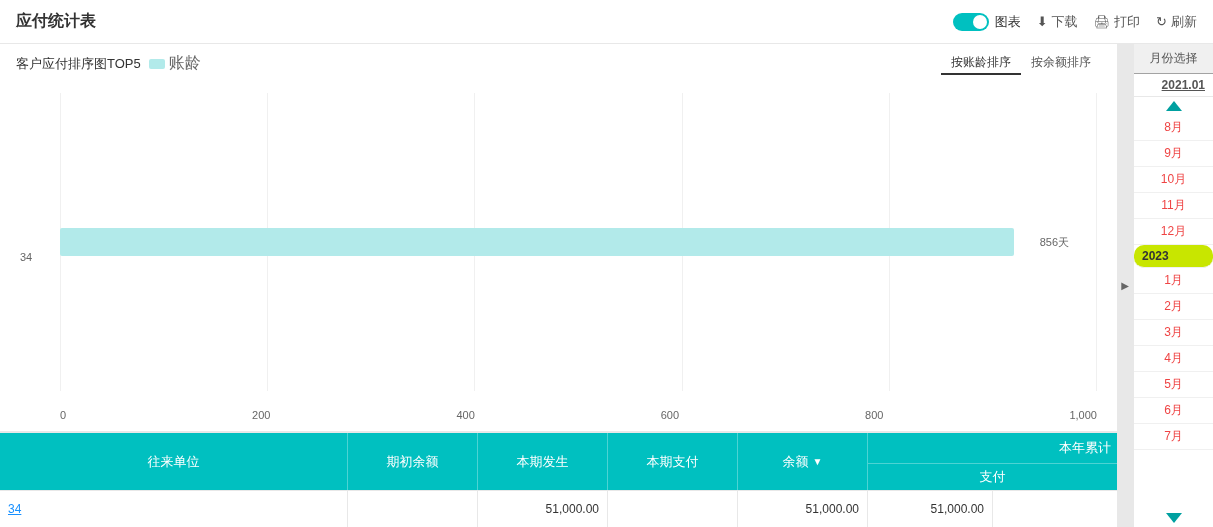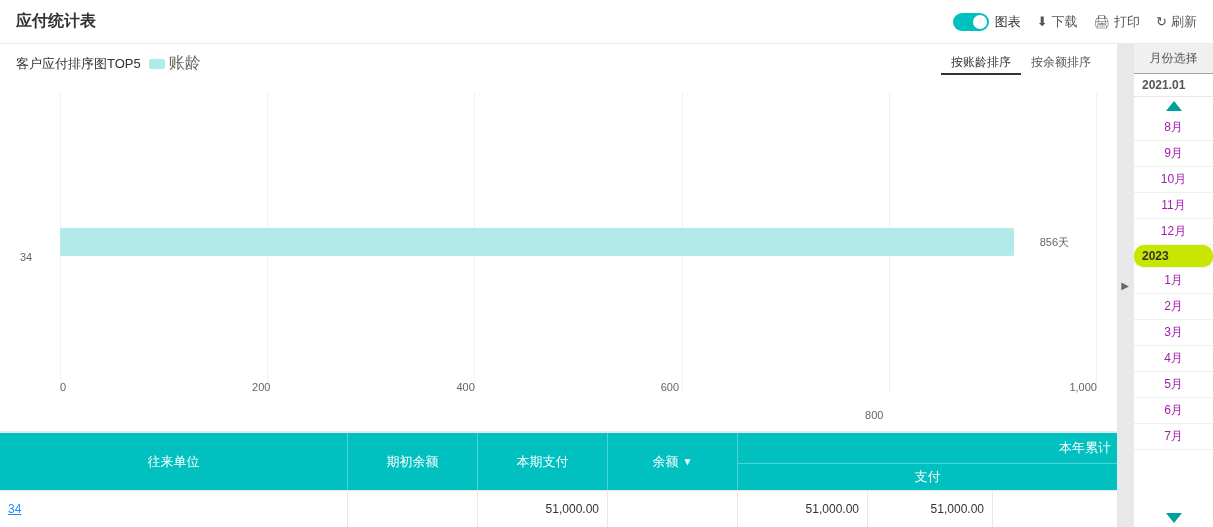--- a/index.html
+++ b/index.html
@@ -47,24 +47,24 @@
 
     .table-row { display: flex; align-items: center; border-top: 1px solid #e8e8e8; background: #fff; }
     .cell { display: flex; align-items: center; padding: 6px 8px; font-size: 12px; border-right: 1px solid #e8e8e8; min-height: 36px; }
     .cell:last-child { border-right: none; }
     .cell-link { color: #1890ff; text-decoration: underline; cursor: pointer; }
     .cell-num { justify-content: flex-end; }
 
     
     .right-sidebar { width: 80px; background: #fff; border-left: 1px solid #e8e8e8; display: flex; flex-direction: column; overflow: hidden; }
     .sidebar-header { background: #f0f0f0; padding: 6px 8px; font-size: 12px; color: #555; border-bottom: 1px solid #a3a3a3; text-align: center; }
-    .sidebar-year-input { background: #fff; padding: 4px 8px; font-size: 12px; color: #555; border-bottom: 1px solid #e8e8e8; text-align: left; font-weight: bold; }
+    .sidebar-year-input { background: #fff; padding: 4px 8px; font-size: 12px; color: #555; border-bottom: 1px solid #e8e8e8; text-align: right; font-weight: bold; text-decoration: underline; }
     .sidebar-scroll-btn { display: flex; align-items: center; justify-content: center; padding: 4px; cursor: pointer; color: #00a0a0; }
     .sidebar-month-list { flex: 1; overflow-y: auto; }
-    .month-item { padding: 4px 8px; font-size: 12px; color: #a21caf; text-align: center; cursor: pointer; border-bottom: 1px solid #f0f0f0; }
+    .month-item { padding: 4px 8px; font-size: 12px; color: #ef4444; text-align: center; cursor: pointer; border-bottom: 1px solid #f0f0f0; }
     .month-item.year-marker { background: #c8e600; color: #333; font-weight: bold; padding: 4px 8px; text-align: left; border-radius: 10px; }
     .chevron-up { width: 0; height: 0; border-left: 8px solid transparent; border-right: 8px solid transparent; border-bottom: 10px solid #00a0a0; }
     .chevron-down { width: 0; height: 0; border-left: 8px solid transparent; border-right: 8px solid transparent; border-top: 10px solid #00a0a0; }
     .sidebar-toggle { width: 16px; background: #e8e8e8; display: flex; align-items: center; justify-content: center; cursor: pointer; font-size: 10px; color: #666; }
   </style>
 </head>
 <body>
 
 <div class="app-container">
 
@@ -125,30 +125,31 @@
           <div style="width: 92%; height: 28px; background: #b2eaea; border-radius: 2px; position: relative; display: flex; align-items: center;">
             <span style="position: absolute; right: -55px; font-size: 11px; color: #666;">856天</span>
           </div>
         </div>
 
         <div style="position: absolute; left: 60px; right: 20px; bottom: 10px; display: flex; justify-content: space-between;">
           <span style="font-size: 11px; color: #666;">0</span>
           <span style="font-size: 11px; color: #666;">200</span>
           <span style="font-size: 11px; color: #666;">400</span>
           <span style="font-size: 11px; color: #666; text-align: right;">600</span>
-          <span style="font-size: 11px; color: #666; margin-top: 28px;">800</span>
+          <span style="font-size: 11px; color: #666;">800</span>
           <span style="font-size: 11px; color: #666;">1,000</span>
         </div>
       </div>
 
       <div class="table-area">
 
         <div style="display: flex; background: #00c0c0; color: #fff;">
           <div class="col-header col-laiwai">往来单位</div>
           <div class="col-header col-qichu">期初余额</div>
+          <div class="col-header col-benqi-fasheng">本期发生</div>
           <div class="col-header col-benqi-zhifu">本期支付</div>
           <div class="col-header col-yue">
             <span>余额</span>
             <span style="font-size:10px;">▼</span>
           </div>
           <div class="col-header col-bennianjilei" style="flex: 1; flex-direction: column; padding: 0;">
             <div style="padding: 6px; border-bottom: 1px solid rgba(255,255,255,0.3); width: 100%; text-align: right;">本年累计</div>
             <div style="display: flex; width: 100%;">
               <div style="flex:1; text-align: center; padding: 4px;">支付</div>
             </div>

